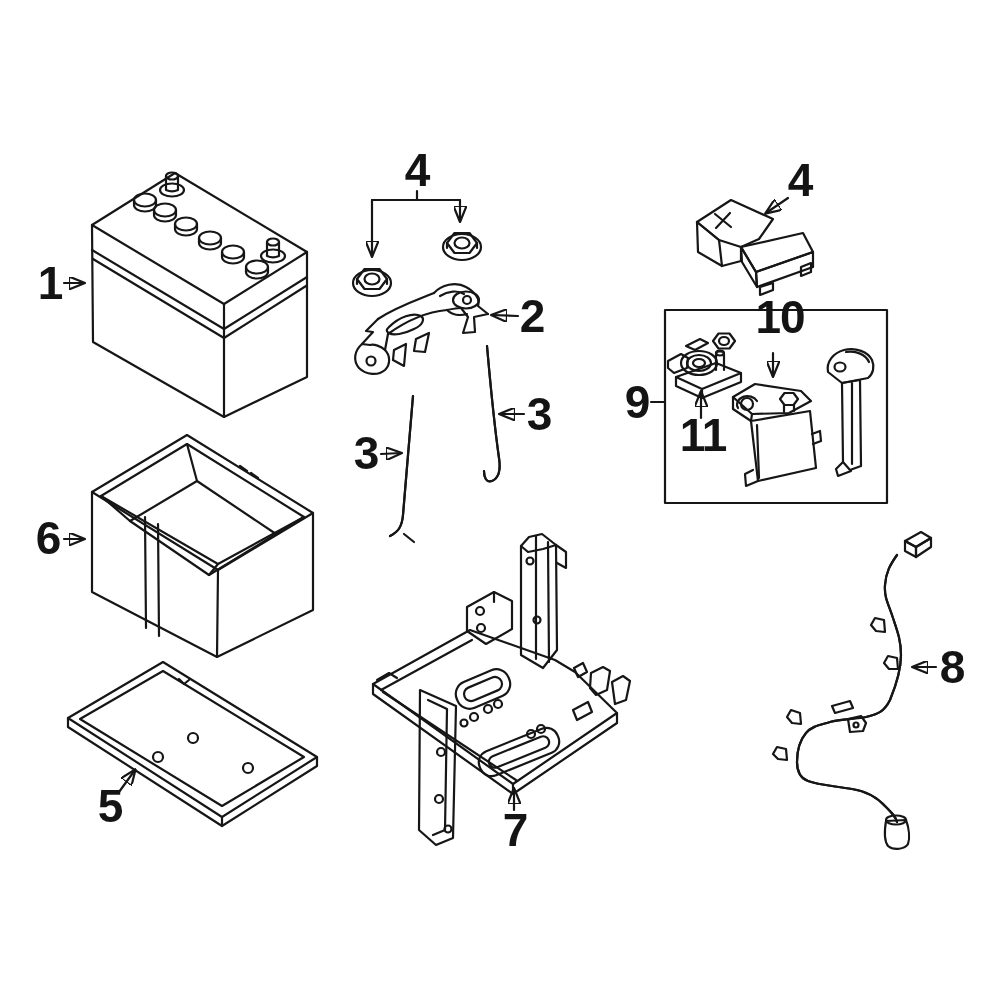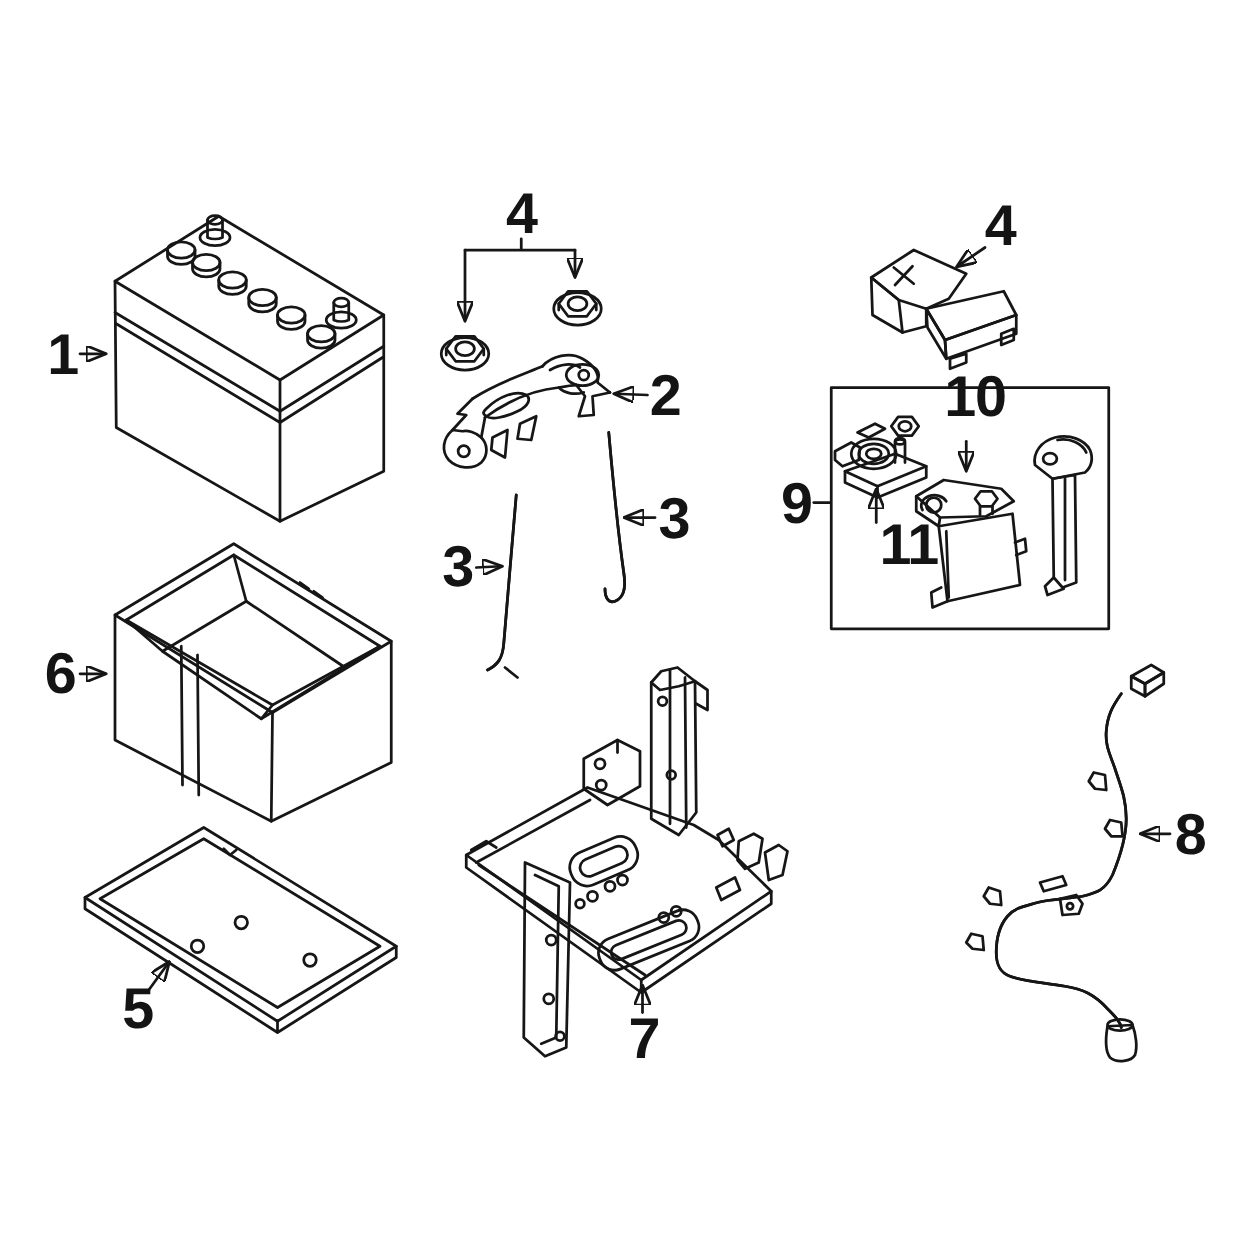--- a/index.html
+++ b/index.html
@@ -280,16 +280,16 @@
 <div class="callout" style="left:532px; top:316px;">2</div>
 <div class="callout" style="left:366px; top:453px;">3</div>
 <div class="callout" style="left:539px; top:414px;">3</div>
 <div class="callout" style="left:417px; top:170px;">4</div>
 <div class="callout" style="left:110px; top:806px;">5</div>
 <div class="callout" style="left:48px;  top:538px;">6</div>
 <div class="callout" style="left:515px; top:830px;">7</div>
 <div class="callout" style="left:952px; top:667px;">8</div>
 <div class="callout" style="left:637px; top:402px;">9</div>
 <div class="callout" style="left:780px; top:317px;">10</div>
-<div class="callout" style="left:703px; top:435px;margin-left:24px;">11</div>
+<div class="callout" style="left:703px; top:435px;">11</div>
 <div class="callout" style="left:800px; top:180px;">4</div>
 
 </div>
 
 </body></html>

